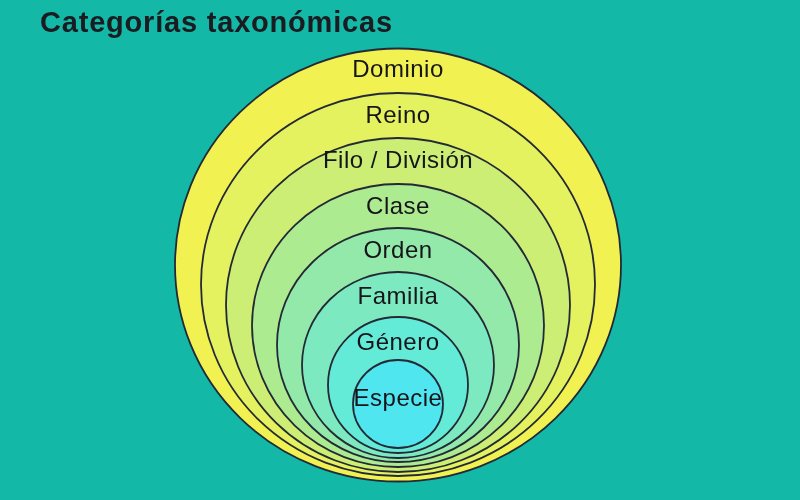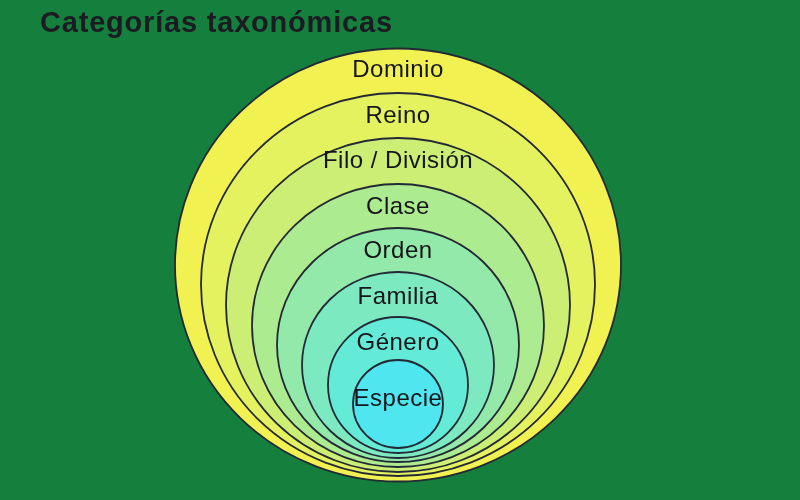--- a/index.html
+++ b/index.html
@@ -4,21 +4,21 @@
 <style>
   html, body {
     margin: 0;
     padding: 0;
     background: #ffffff;
   }
   .page {
     position: relative;
     width: 800px;
     height: 500px;
-    background: #15803d;
+    background: #14b8a6;
     overflow: hidden;
     font-family: "Liberation Sans", sans-serif;
   }
   .page-title {
     position: absolute;
     left: 40px;
     top: 6px;
     margin: 0;
     font-size: 29px;
     font-weight: 600;

